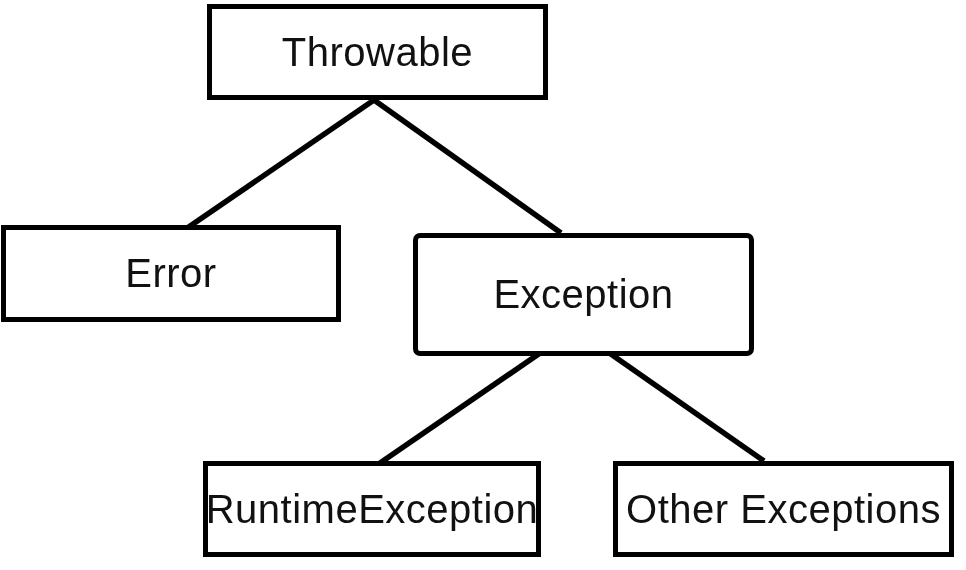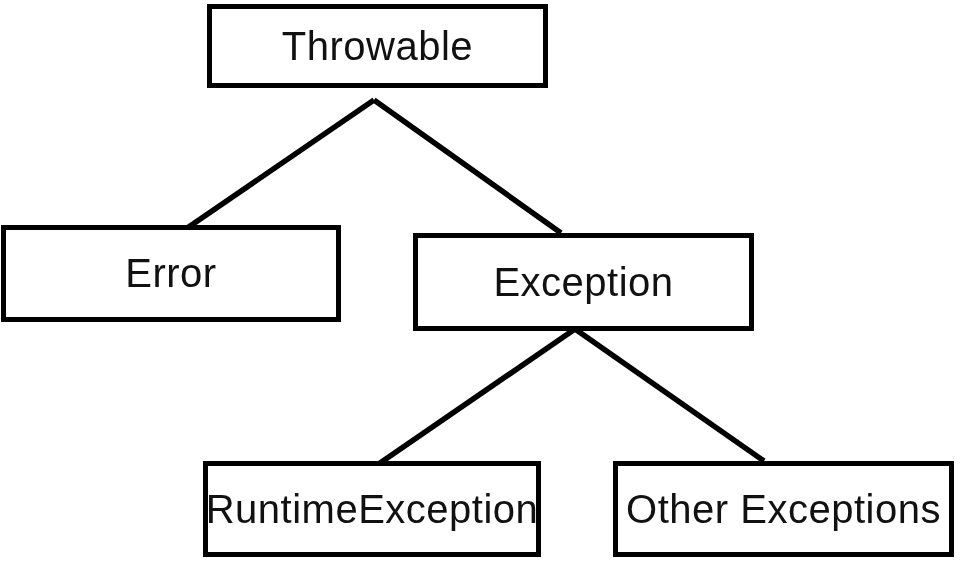--- a/index.html
+++ b/index.html
@@ -32,23 +32,23 @@
     align-items: center;
     justify-content: center;
     z-index: 2;
   }
   .node-label {
     font-size: 40px;
     color: #111111;
     letter-spacing: 0.5px;
     white-space: nowrap;
   }
-  .node-throwable        { left: 207px; top: 4px;   width: 341px; height: 84px; }
+  .node-throwable        { left: 207px; top: 4px;   width: 341px; height: 96px; }
   .node-error            { left: 1px;   top: 225px; width: 340px; height: 97px; }
-  .node-exception        { left: 413px; top: 233px; width: 341px; height: 98px; }
+  .node-exception        { left: 413px; top: 233px; width: 341px; height: 123px; border-radius: 7px; }
   .node-runtime          { left: 203px; top: 461px; width: 338px; height: 96px; }
   .node-other            { left: 613px; top: 461px; width: 341px; height: 96px; }
 </style>
 </head>
 <body>
 
 <div class="diagram-canvas">
 
   <svg class="edges-layer" viewBox="0 0 966 570" xmlns="http://www.w3.org/2000/svg">
     <line x1="374" y1="100" x2="177" y2="235" stroke="#000000" stroke-width="5.5"></line>

